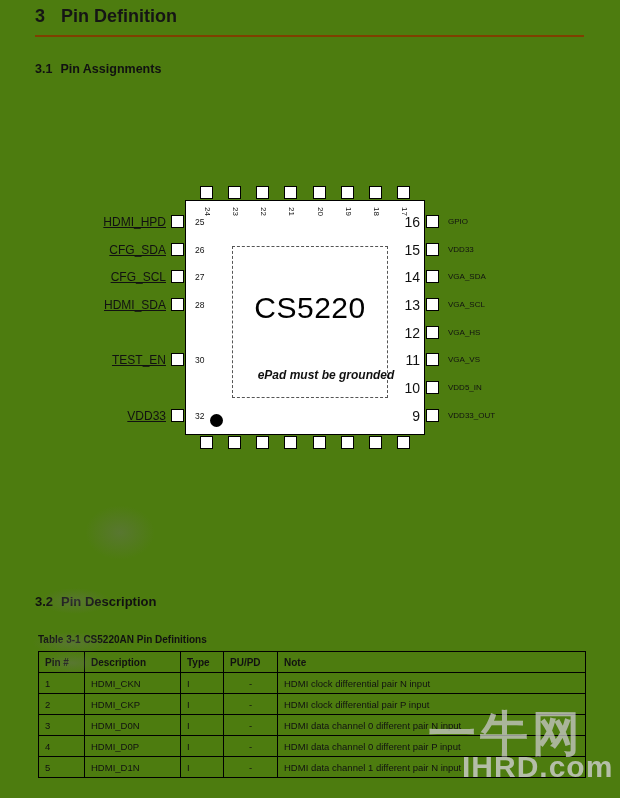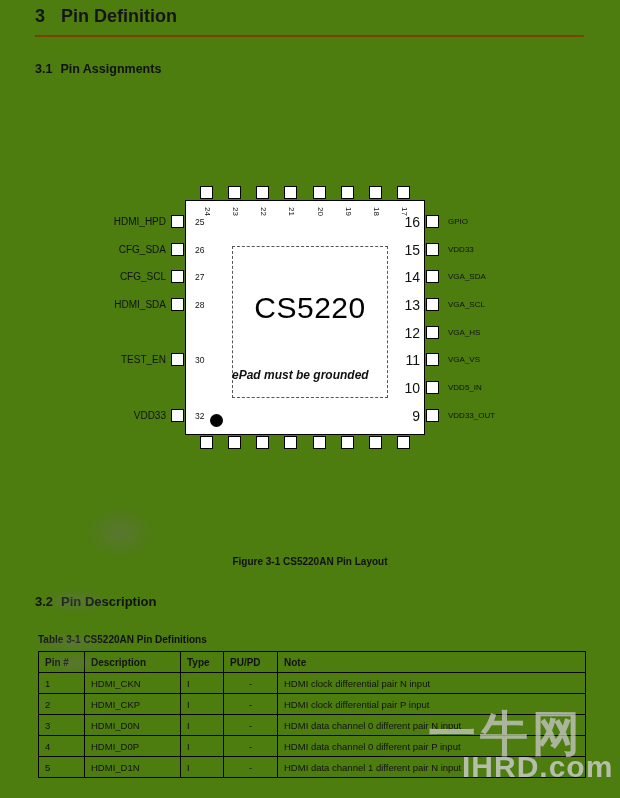--- a/index.html
+++ b/index.html
@@ -16,27 +16,27 @@
   .h3 { position:absolute; left:35px; top:594px; font-size:13px; font-weight:bold; }
 
   
   .diagram { position:absolute; left:0; top:170px; width:620px; height:300px; }
   .chip { position:absolute; left:185px; top:30px; width:240px; height:235px;
           border:1px solid #000; background:#fff; }
   .epad { position:absolute; left:232px; top:76px; width:156px; height:152px;
           border:1px dashed #555; }
   .chip-name { position:absolute; left:232px; top:121px; width:156px; text-align:center;
                font-size:30px; letter-spacing:0.5px; color:#000; }
-  .epad-note { position:absolute; left:232px; top:198px; width:188px; text-align:left;
+  .epad-note { position:absolute; left:232px; top:198px; width:188px; text-align:center;
                font-size:12px; font-weight:bold; font-style:italic; }
   .pin-box { display:inline-block; width:13px; height:13px; border:1px solid #000; background:#fff; }
   .side-row { position:absolute; height:13px; display:flex; align-items:center; }
   .side-row.left-row { left:40px; }
   .side-row.right-row { left:390px; }
-  .lp-label { display:inline-block; width:126px; text-align:right; font-size:10px; margin-right:5px; }
+  .lp-label { display:inline-block; width:126px; text-align:right; font-size:12px; margin-right:5px;text-decoration:underline; }
   .lp-num { display:inline-block; width:24px; margin-left:11px; font-size:8.5px; }
   .rp-num { display:inline-block; width:30px; text-align:right; margin-right:6px; font-size:14px; }
   .rp-label { display:inline-block; margin-left:9px; font-size:8px; }
   .top-pin { position:absolute; top:16px; }
   .bottom-pin { position:absolute; top:266px; }
   .top-num { position:absolute; top:37px; width:20px; text-align:center; font-size:8px;
              transform:rotate(90deg); }
   .pin1-dot { position:absolute; left:210px; top:244px; width:13px; height:13px;
               border-radius:50%; background:#000; }
 
@@ -174,21 +174,20 @@
         <span class="pin-box"></span>
         <span class="rp-label">VDD5_IN</span>
     </div>
     <div class="side-row right-row" style="top:239px">
       <span class="rp-num">9</span>
         <span class="pin-box"></span>
         <span class="rp-label">VDD33_OUT</span>
     </div>
   </div>
 
-  <div class="fig-caption">Figure 3-1 CS5220AN Pin Layout</div>
 
   <div class="h3">
     <span class="num">3.2</span><span>Pin Description</span>
   </div>
 
   <div class="tbl-caption">Table 3-1 CS5220AN Pin Definitions</div>
 
   <table class="pin-table">
     <colgroup>
       <col style="width:46px">

